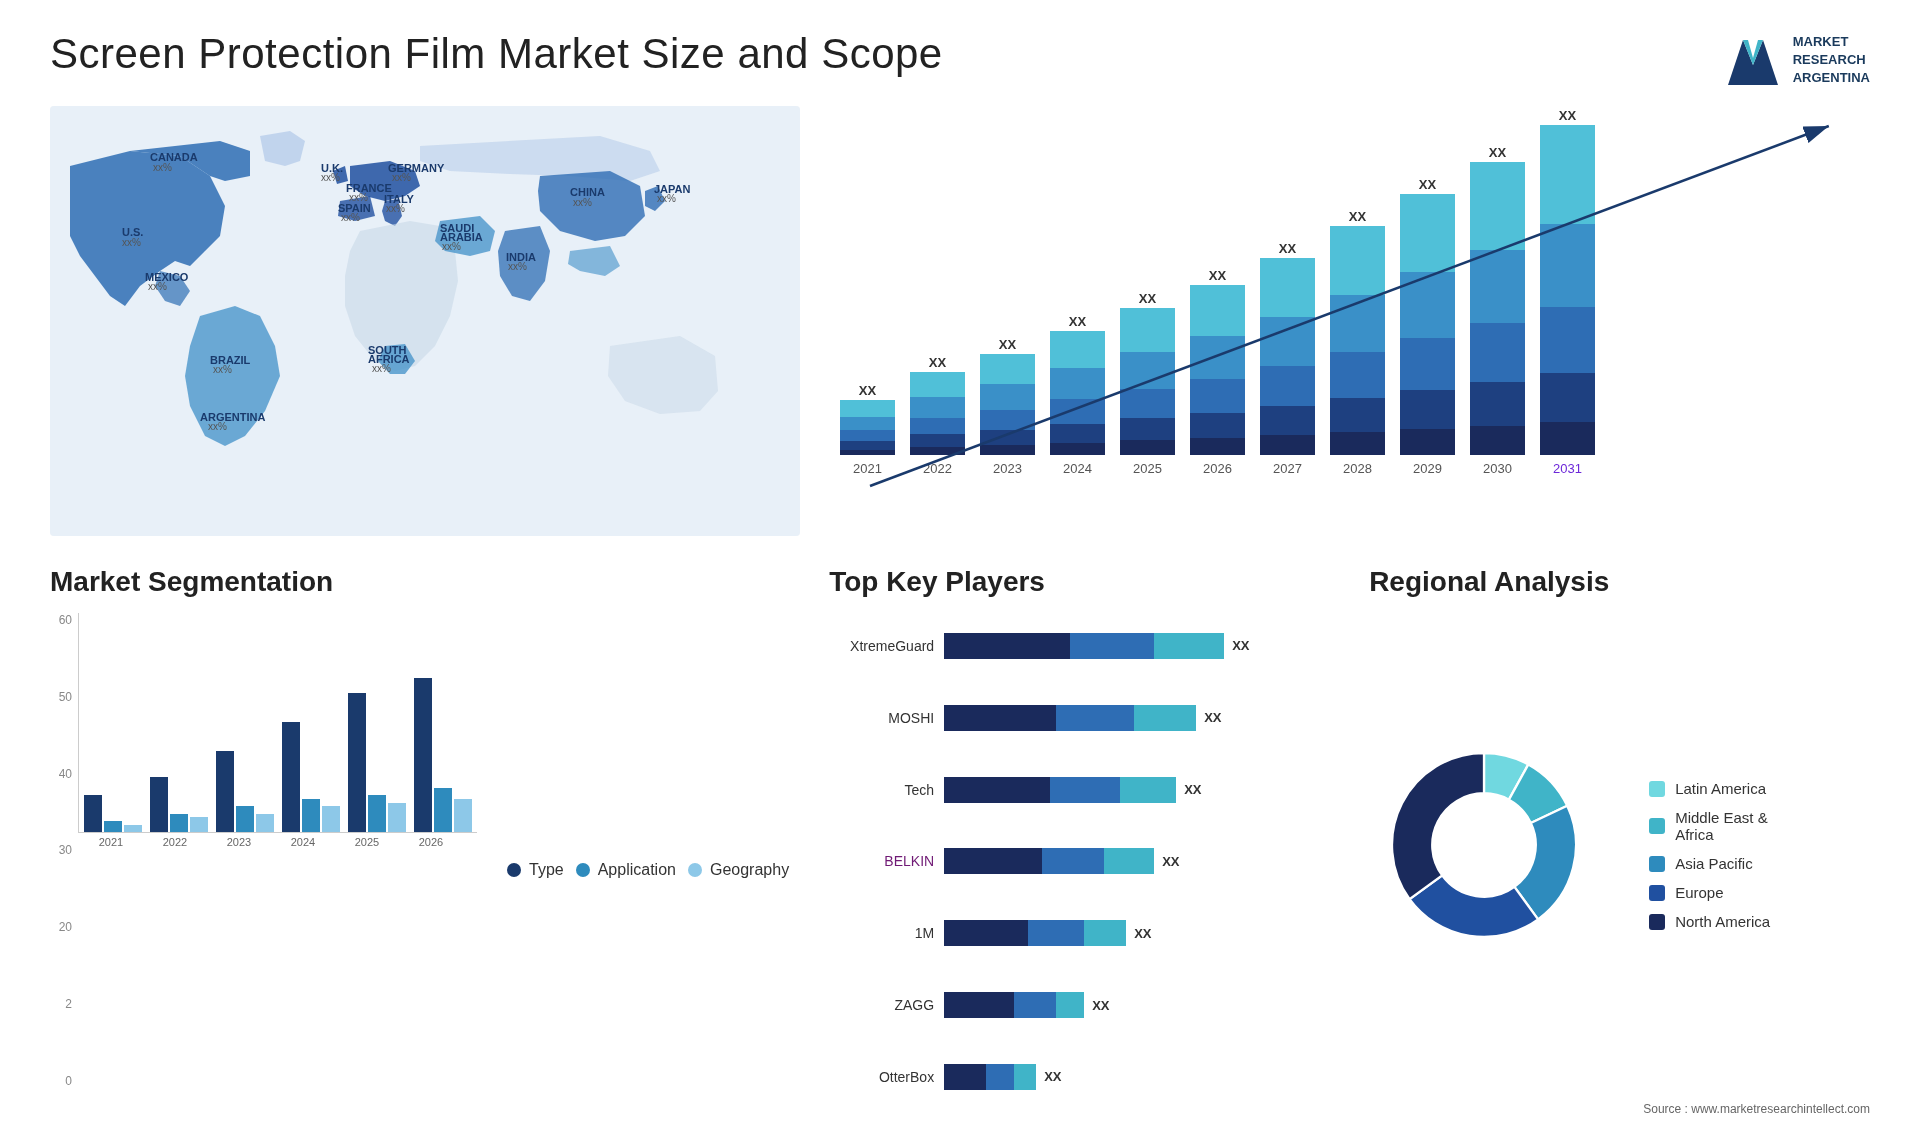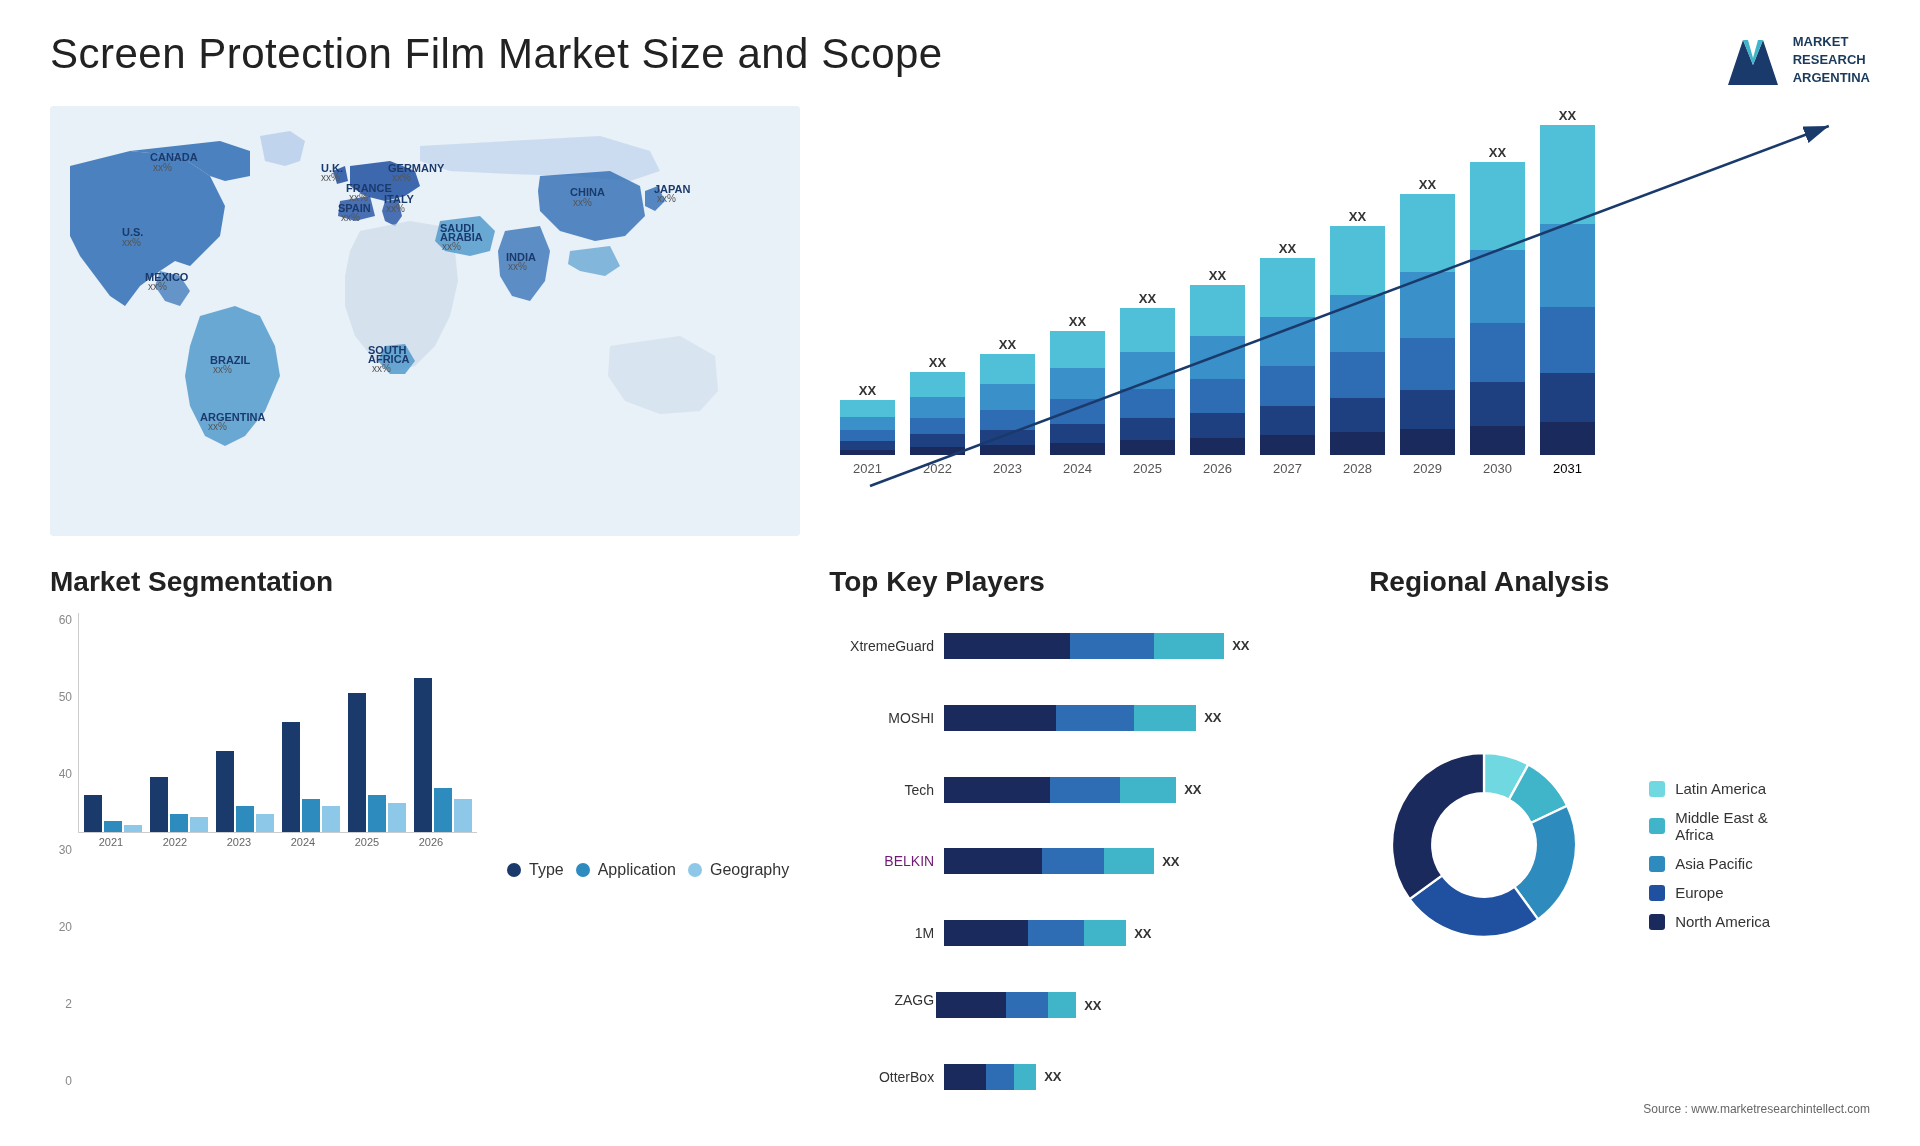--- a/index.html
+++ b/index.html
@@ -427,21 +427,21 @@
           </div>
           <div style="display: flex; flex-direction: column; align-items: center; gap: 2px;">
             <div style="font-size: 13px; color: rgb(51, 51, 51); font-weight: 600;">XX</div>
             <div style="width: 55px; height: 330px; display: flex; flex-direction: column-reverse; overflow: hidden;">
               <div style="width: 100%; flex: 0.1 1 0%; background: rgb(26, 42, 92);"></div>
               <div style="width: 100%; flex: 0.15 1 0%; background: rgb(30, 64, 128);"></div>
               <div style="width: 100%; flex: 0.2 1 0%; background: rgb(46, 109, 180);"></div>
               <div style="width: 100%; flex: 0.25 1 0%; background: rgb(58, 144, 200);"></div>
               <div style="width: 100%; flex: 0.3 1 0%; background: rgb(80, 192, 216);"></div>
             </div>
-            <div style="font-size: 13px; color: #000000; margin-top: 4px;">2031</div>
+            <div style="font-size: 13px; color: #6d28d9; margin-top: 4px;">2031</div>
           </div>
         </div>
 
       <svg id="trend-svg" style="position:absolute; top:0; left:0; width:100%; height:calc(100% - 30px); pointer-events:none;">
         <defs>
           <marker id="arrowhead" markerWidth="10" markerHeight="7" refX="10" refY="3.5" orient="auto">
             <polygon points="0 0, 10 3.5, 0 7" fill="#1a3a6c"></polygon>
           </marker>
         </defs>
         <line x1="30" y1="95%" x2="96%" y2="5%" stroke="#1a3a6c" stroke-width="2.5" marker-end="url(#arrowhead)"></line>
@@ -580,21 +580,21 @@
             <div style="font-size: 14px; color: rgb(51, 51, 51); width: 105px; text-align: right;">1M</div>
             <div style="display: flex; align-items: center; gap: 0px;">
               <div style="display: flex; height: 26px;">
                 <div style="width: 84px; height: 100%; background: rgb(26, 42, 92);"></div>
                 <div style="width: 56px; height: 100%; background: rgb(46, 109, 180);"></div>
                 <div style="width: 42px; height: 100%; background: rgb(64, 180, 200);"></div>
               </div>
               <div style="font-size: 13px; color: rgb(51, 51, 51); font-weight: 600; margin-left: 8px;">XX</div>
             </div>
           </div>
-          <div style="display: flex; align-items: flex-start; gap: 2px; margin-bottom: 6px;">
+          <div style="display: flex; align-items: center; gap: 10px; margin-bottom: 6px;">
             <div style="font-size: 14px; color: rgb(51, 51, 51); width: 105px; text-align: right;">ZAGG</div>
             <div style="display: flex; align-items: center; gap: 0px;">
               <div style="display: flex; height: 26px;">
                 <div style="width: 70px; height: 100%; background: rgb(26, 42, 92);"></div>
                 <div style="width: 42px; height: 100%; background: rgb(46, 109, 180);"></div>
                 <div style="width: 28px; height: 100%; background: rgb(64, 180, 200);"></div>
               </div>
               <div style="font-size: 13px; color: rgb(51, 51, 51); font-weight: 600; margin-left: 8px;">XX</div>
             </div>
           </div>

